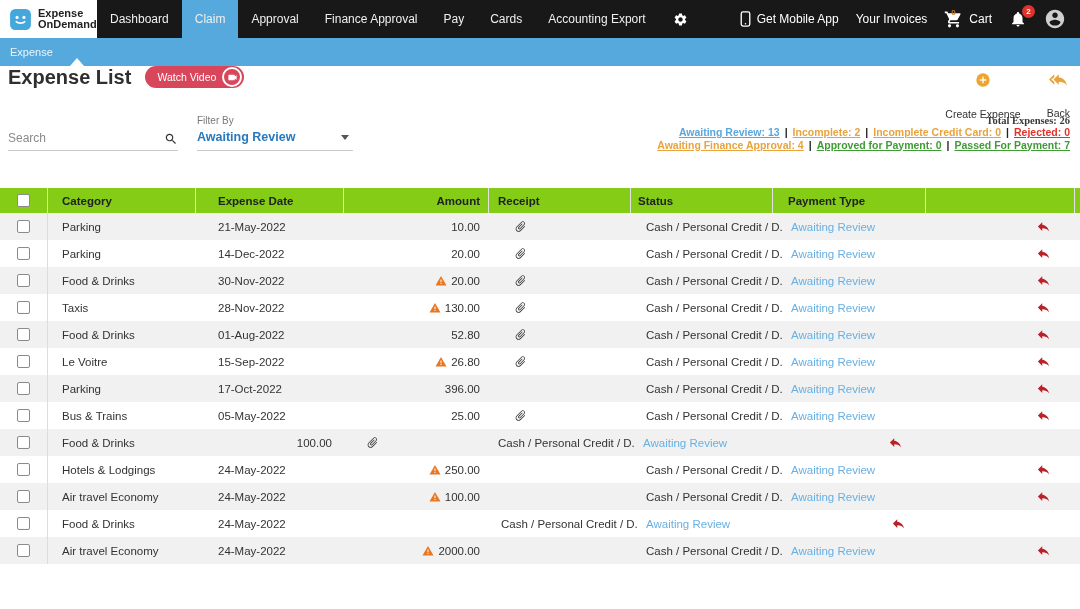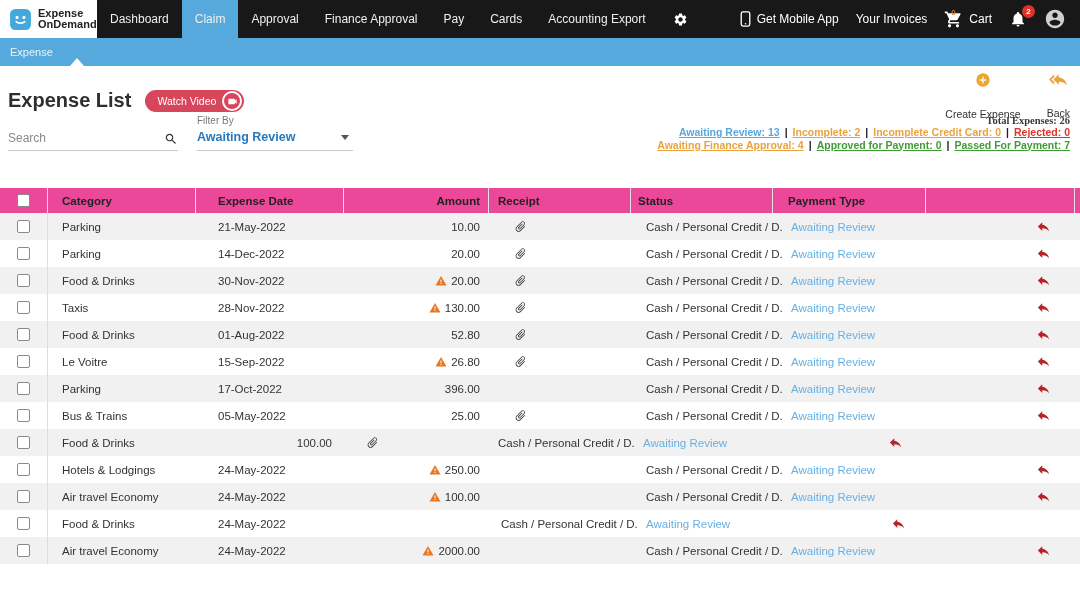--- a/index.html
+++ b/index.html
@@ -21,21 +21,21 @@
   .bell-wrap { position:relative; cursor:pointer; display:flex; }
   .bell-badge { position:absolute; top:-5px; right:-8px; background:#e0322a; color:#fff; font-size:8px; font-weight:bold; min-width:13px; height:13px; border-radius:7px; display:flex; align-items:center; justify-content:center; padding:0 2px; }
   .avatar { display:flex; cursor:pointer; }
 
   
   .crumbbar { height:28px; background:#55a9dc; position:relative; display:flex; align-items:center; }
   .crumb-label { color:#eaf5fc; font-size:11px; padding-left:10px; }
   .crumb-notch { position:absolute; bottom:0; left:70px; width:0; height:0; border-left:7px solid transparent; border-right:7px solid transparent; border-bottom:8px solid #fff; }
 
   
-  .page-head { height:46px; position:relative; display:flex; align-items:flex-end; padding-left:8px; }
+  .page-head { height:46px; position:relative; display:flex; align-items:flex-start; padding-left:8px; }
   .page-title { font-size:20px; font-weight:bold; color:#2f2f2f; }
   .wv-pill { margin-left:14px; background:#d8465c; border-radius:12px; height:22px; display:flex; align-items:center; padding:0 2px 0 12px; gap:6px; cursor:pointer; }
   .wv-label { color:#fff; font-size:10.5px; }
   .wv-circle { width:20px; height:20px; border-radius:50%; background:#d8465c; border:2px solid #fff; display:flex; align-items:center; justify-content:center; flex:none; }
   .head-actions { position:absolute; right:10px; top:6px; display:flex; gap:26px; }
   .icon-btn { display:flex; flex-direction:column; align-items:center; gap:20px; cursor:pointer; }
   .icon-btn-label { font-size:10.5px; color:#333; white-space:nowrap; }
 
   
   .filter-row { height:56px; position:relative; }
@@ -49,21 +49,21 @@
   .caret-down { width:0; height:0; border-left:4px solid transparent; border-right:4px solid transparent; border-top:5px solid #555; margin-right:4px; }
   .totals { position:absolute; right:10px; top:3px; text-align:right; }
   .total-line { font-size:10.5px; font-weight:bold; color:#3a3a3a; margin-bottom:0;font-family:Liberation Serif, serif; }
   .links-line { font-size:10.5px; line-height:12.5px; }
   .sum-link { font-weight:bold; text-decoration:underline; cursor:pointer; }
   .sum-sep { color:#222; font-weight:bold; margin:0 5px; }
 
   
   .table { margin-top:4px; }
   .thead, .trow { display:flex; align-items:stretch; width:1080px; }
-  .thead { height:25px; background:#ec4899; font-weight:bold; font-size:11.5px; color:#222;margin-top:20px; }
+  .thead { height:25px; background:#84cc16; font-weight:bold; font-size:11.5px; color:#222;margin-top:20px; }
   .trow { height:27px; font-size:11.5px; color:#333; }
   .trow.odd { background:#f1f1f2; }
   .trow.even { background:#fff; }
   .c { display:flex; align-items:center; height:100%; flex:none; }
   .c0 { width:48px; justify-content:center; border-right:1px solid #ddd; }
   .c1 { width:147px; padding-left:14px; }
   .c2 { width:148px; padding-left:22px; }
   .c3 { width:145px; justify-content:flex-end; padding-right:8px; gap:4px; }
   .c4 { width:142px; padding-left:9px; }
   .trow .c4 { padding-left:25px; }

